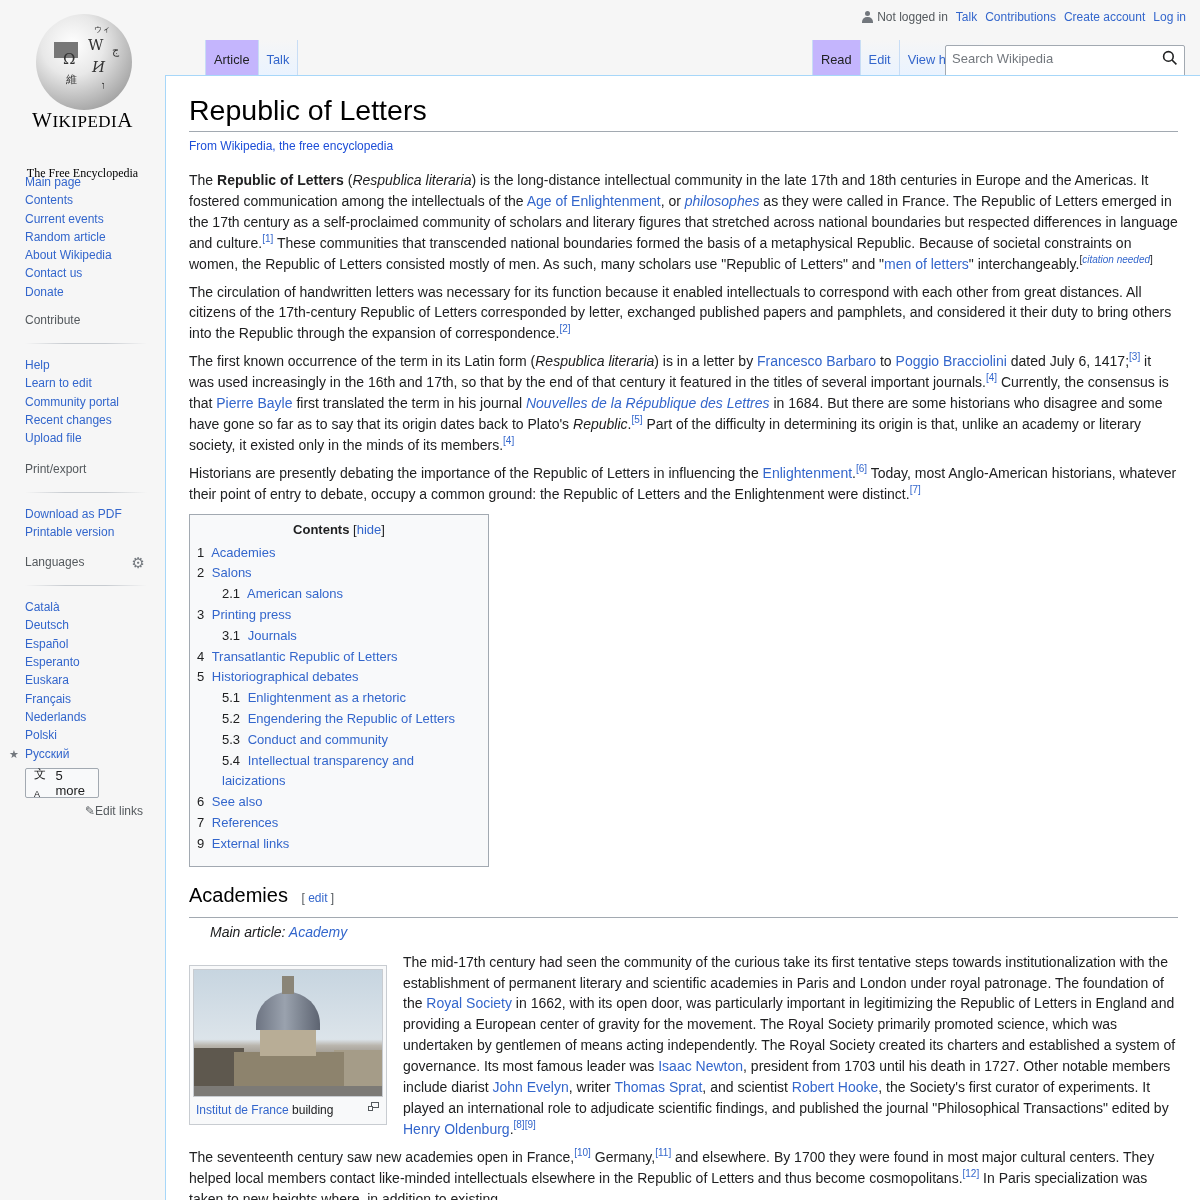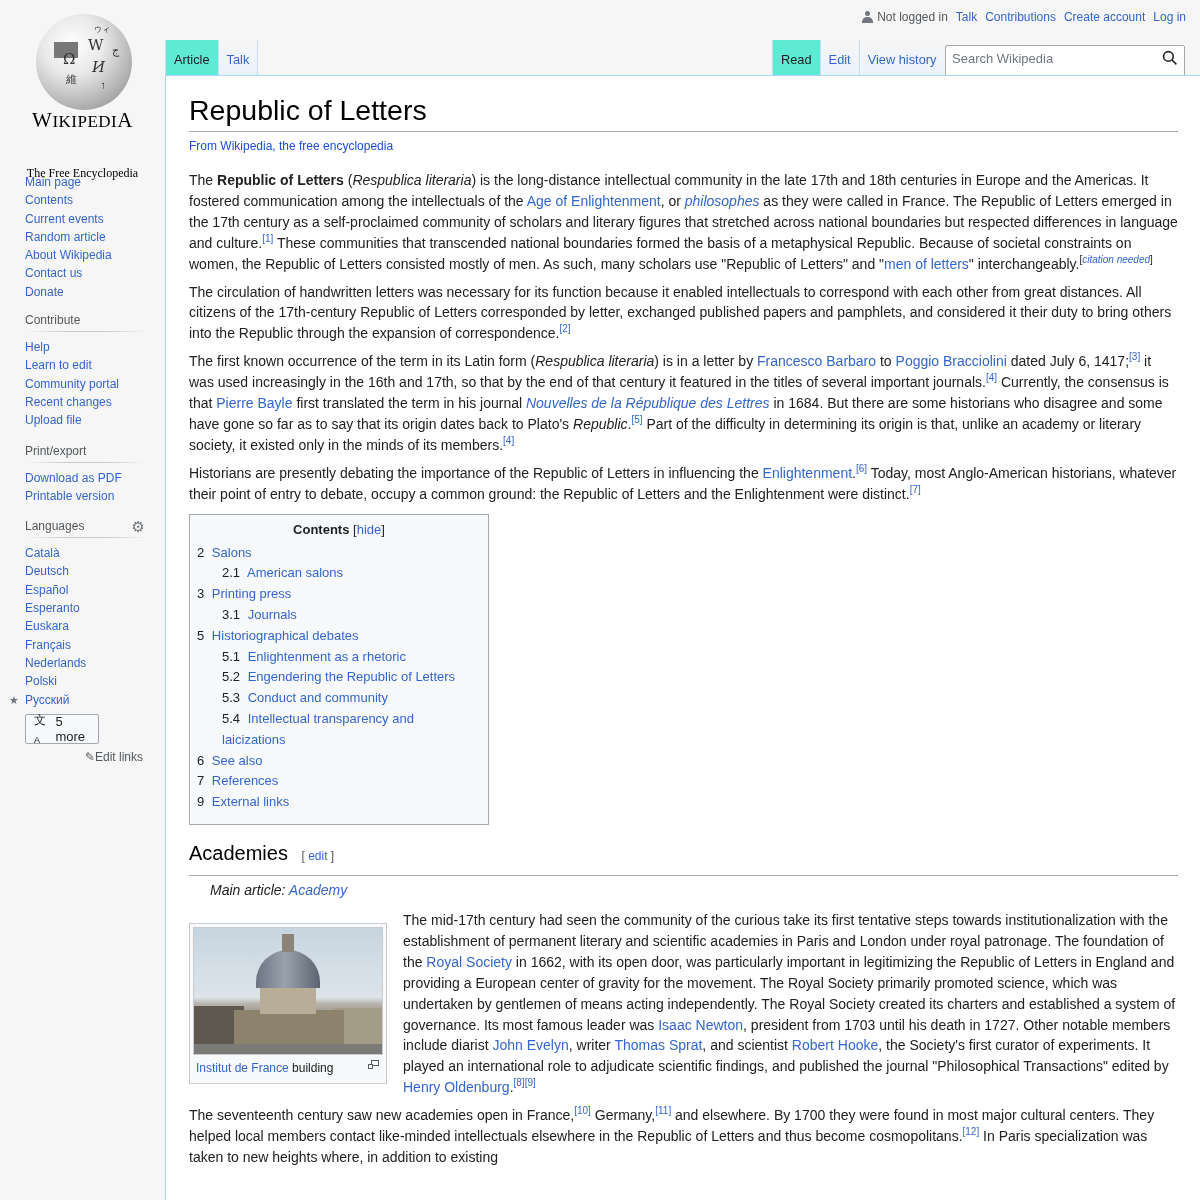--- a/index.html
+++ b/index.html
@@ -29,22 +29,22 @@
   .wordmark small { font-size: 17px; }
   .tagline {
     position: absolute; left: 0; width: 165px; top: 130px; text-align: center;
     font-family: "Liberation Serif", "DejaVu Serif", serif; font-size: 12px; color: #000; margin-top: 36px;
   }
 
   
   #sidebar { position: absolute; left: 0; top: 165px; width: 165px; font-size: 12px; }
   .portal { padding: 0 0 0 25px; margin-bottom: 14px; }
   .portal h3 {
-    margin: 0 0 6px 0; font-size: 12px; font-weight: normal; color: #54595d;
-    padding-bottom: 5px; width: 122px;
+    margin: 0 0 12px 0; font-size: 12px; font-weight: normal; color: #54595d;
+    padding-bottom: 17px; width: 122px;
     background-image: linear-gradient(to right, rgba(200,204,209,0) 0, #c8ccd1 33%, #c8ccd1 66%, rgba(200,204,209,0) 100%);
     background-repeat: no-repeat; background-size: 100% 1px; background-position: bottom;
     position: relative;
   }
   .portal ul { list-style: none; margin: 0; padding: 0; }
   .portal li { line-height: 18.3px; position: relative; }
   .portal li a { font-size: 12px; }
   .star-icon { position: absolute; left: -16px; top: 0; color: #72777d; font-size: 11px; }
   .gear-icon { position: absolute; right: 2px; top: -1px; color: #72777d; font-size: 15px; }
   .more-lang {
@@ -63,21 +63,21 @@
   .user-icon::after { content: ""; position: absolute; left: 0; top: 6px; width: 11px; height: 6px; border-radius: 5px 5px 0 0; background: #72777d; }
 
   
   .tabs { position: absolute; top: 40px; display: flex; height: 35px; }
   .tab {
     font-size: 12.8px; padding: 12px 8px 0 8px; height: 35px;
     background: linear-gradient(to bottom, rgba(167,215,249,0) 0, #eaf3ff 100%);
     border-right: 1px solid #c8ddf5;
     position: relative;
   }
-  .tab.selected { background: #5eead4; color: #202122; }
+  .tab.selected { background: #c4b5fd; color: #202122; margin-left: 40px; }
   .tab:first-child { border-left: 1px solid #c8ddf5; }
   #left-tabs { left: 165px; }
   #right-tabs { left: 772px; }
   .tab a { color: #3366cc; }
   .tab.selected span { color: #202122; }
 
   
   #search {
     position: absolute; left: 945px; top: 45px; width: 240px; height: 38px;
     border: 1px solid #a2a9b1; border-radius: 2px; background: #fff;
@@ -262,24 +262,26 @@
     <p><span>Historians are presently debating the importance of the Republic of Letters in influencing the </span><a>Enlightenment</a><span>.</span><sup><a>[6]</a></sup><span> Today, most Anglo-American historians, whatever their point of entry to debate, occupy a common ground: the Republic of Letters and the Enlightenment were distinct.</span><sup><a>[7]</a></sup></p>
   </div>
 
   
   <div id="toc">
     <div class="toc-title">
       <span>Contents</span>
       <span class="toggle">[<a>hide</a>]</span>
     </div>
     <ul>
+      <li><span class="num">1</span> <a>Academies</a></li>
       <li><span class="num">2</span> <a>Salons</a></li>
       <li class="sub"><span class="num">2.1</span> <a>American salons</a></li>
       <li><span class="num">3</span> <a>Printing press</a></li>
       <li class="sub"><span class="num">3.1</span> <a>Journals</a></li>
+      <li><span class="num">4</span> <a>Transatlantic Republic of Letters</a></li>
       <li><span class="num">5</span> <a>Historiographical debates</a></li>
       <li class="sub"><span class="num">5.1</span> <a>Enlightenment as a rhetoric</a></li>
       <li class="sub"><span class="num">5.2</span> <a>Engendering the Republic of Letters</a></li>
       <li class="sub"><span class="num">5.3</span> <a>Conduct and community</a></li>
       <li class="sub"><span class="num">5.4</span> <a>Intellectual transparency and laicizations</a></li>
       <li><span class="num">6</span> <a>See also</a></li>
       <li><span class="num">7</span> <a>References</a></li>
       <li><span class="num">9</span> <a>External links</a></li>
     </ul>
   </div>

